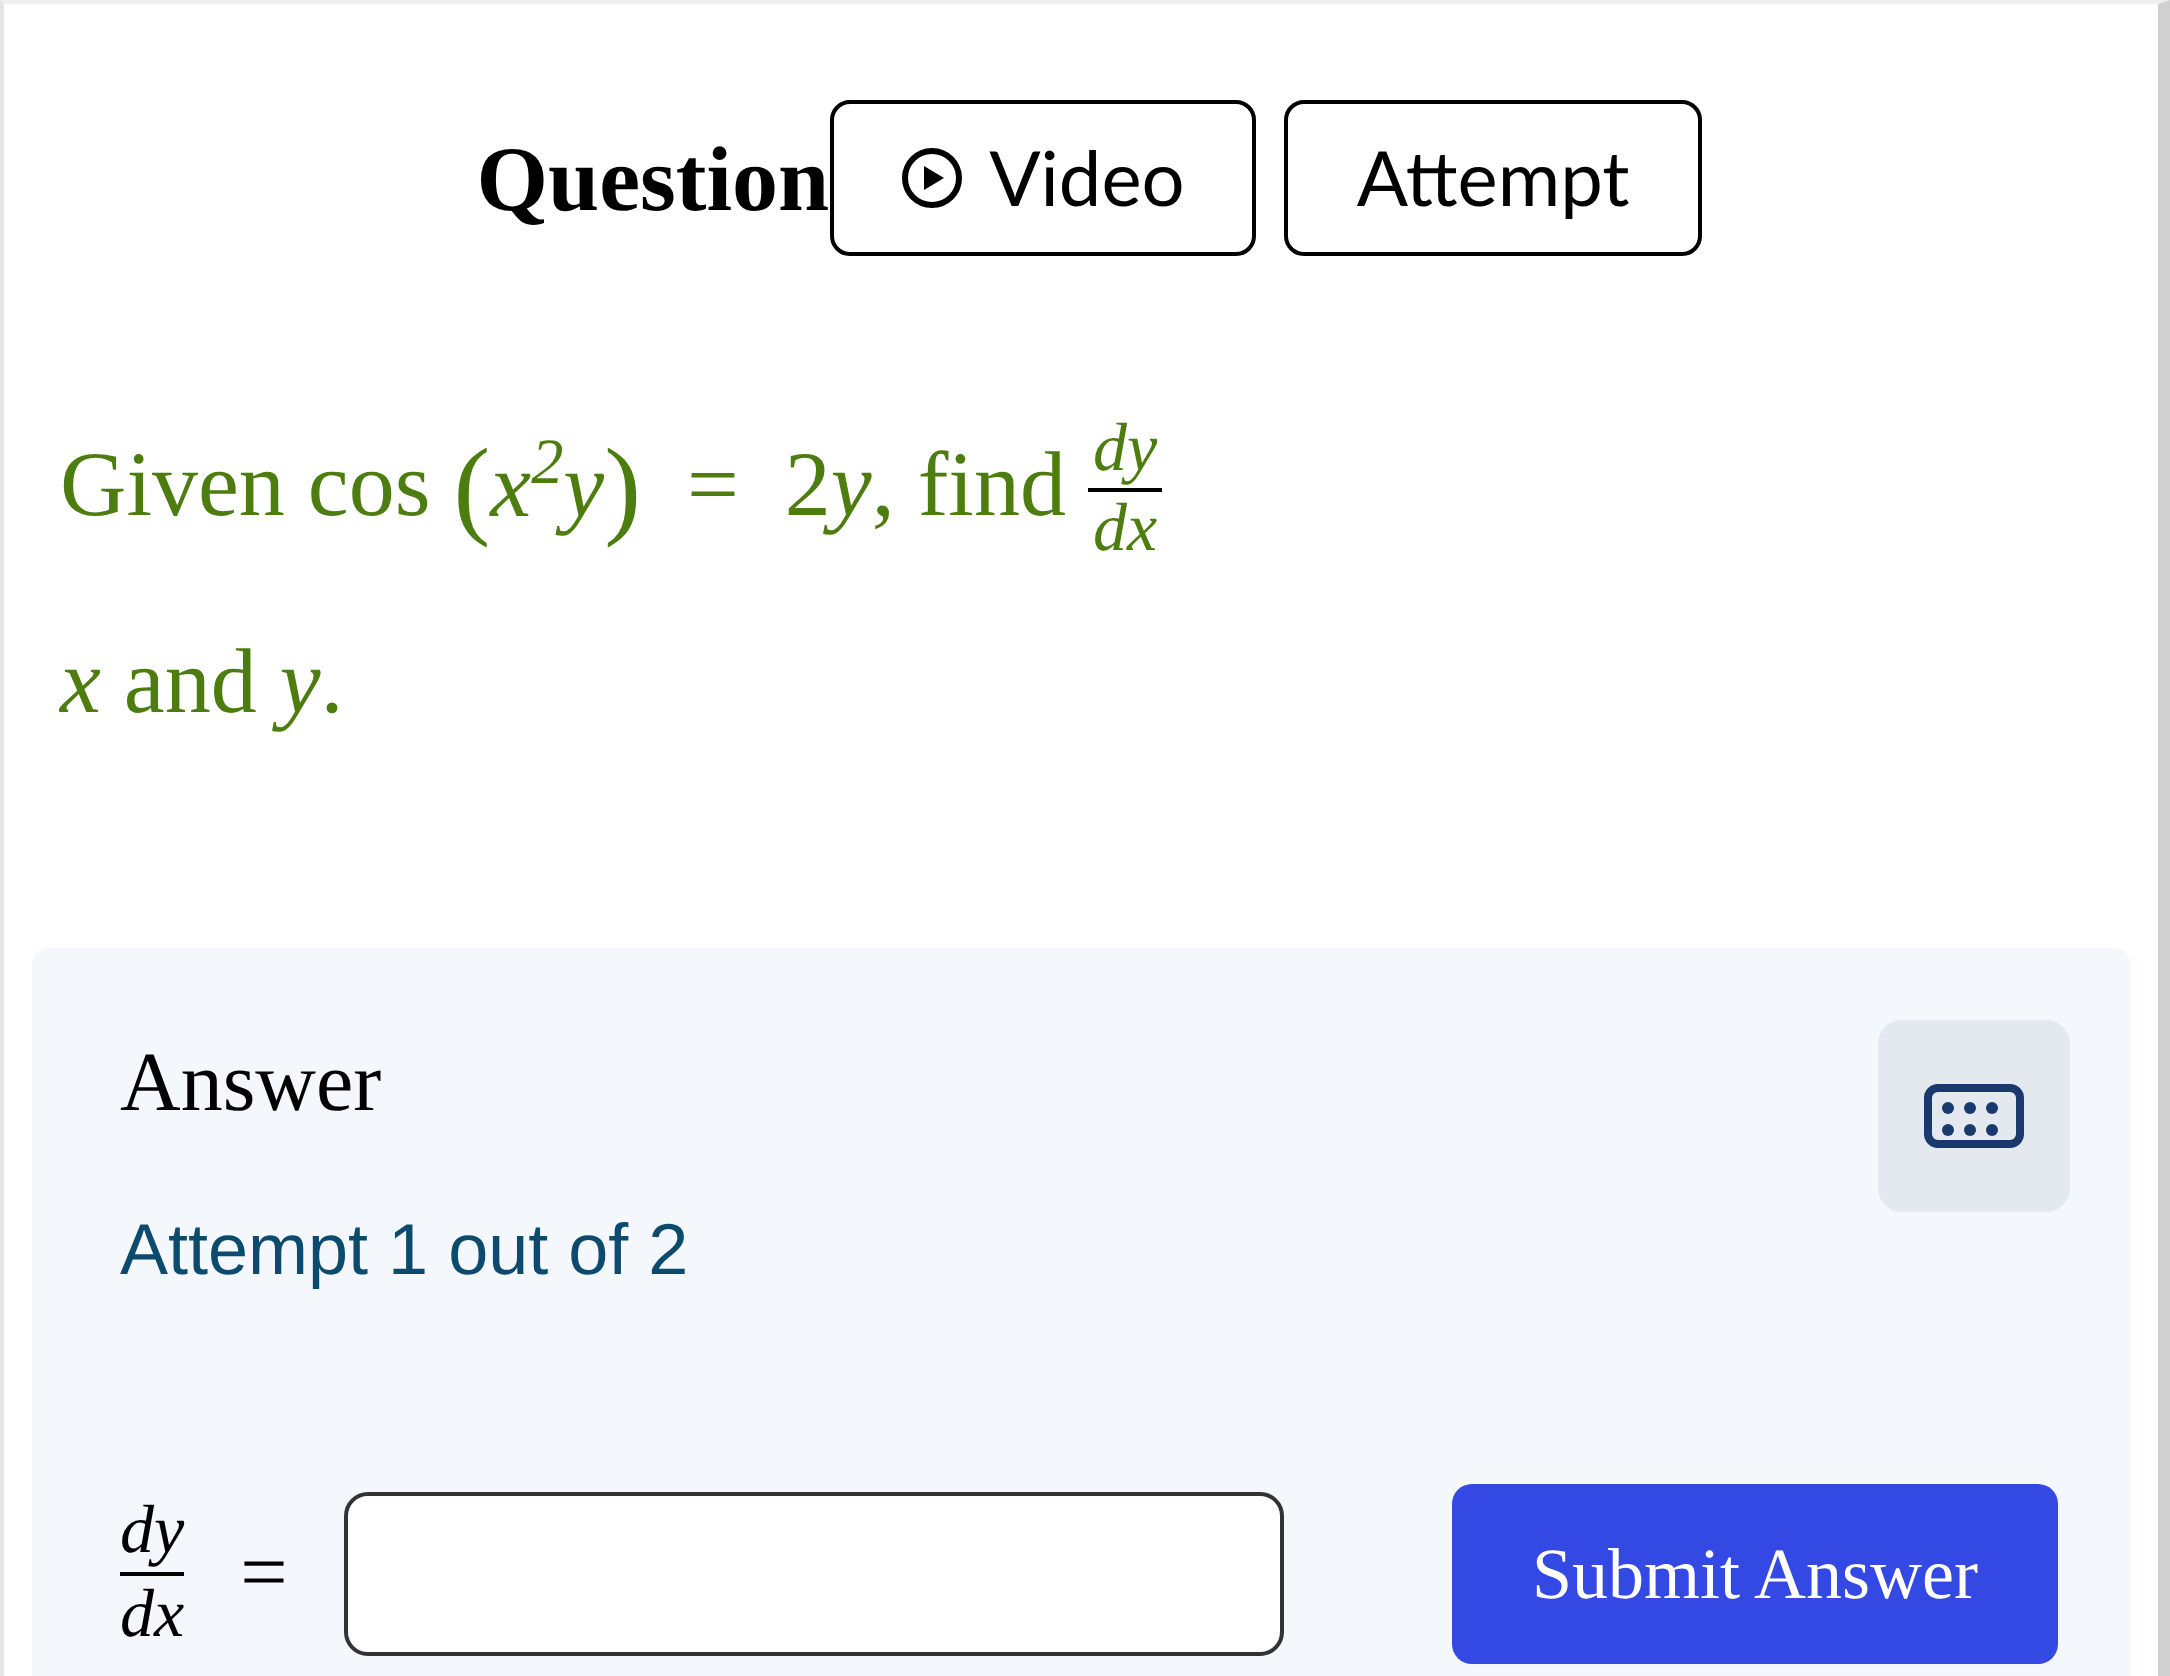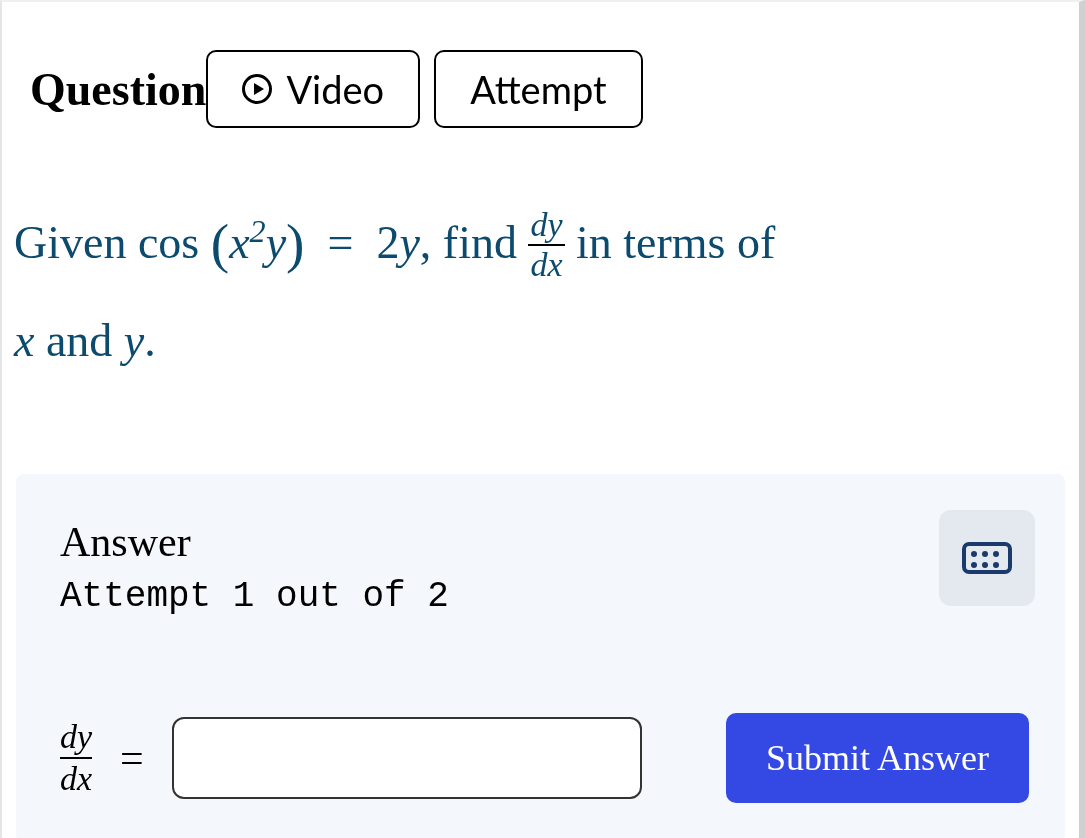--- a/index.html
+++ b/index.html
@@ -17,21 +17,21 @@
     border-left: 2px solid #e5e5e5;
     border-right: 6px solid #d0d0d0;
     border-top: 2px solid #f0f0f0;
     height: 838px;
     padding: 0;
     position: relative;
   }
   .header {
     display: flex;
     align-items: center;
-    justify-content: flex-start;
+    justify-content: center;
     padding: 48px 20px 0 28px;
   }
   .question-title {
     font-family: Georgia, 'Times New Roman', serif;
     font-weight: bold;
     font-size: 46px;
     color: #000;
   }
   .header-buttons {
     display: flex;
@@ -62,25 +62,25 @@
   }
   .play-icon-inner {
     width: 0;
     height: 0;
     border-left: 10px solid #000;
     border-top: 6px solid transparent;
     border-bottom: 6px solid transparent;
     margin-left: 3px;
   }
   .problem {
-    padding: 64px 28px 0 12px;
+    padding: 64px 28px 0 28px;
     font-family: Georgia, 'Times New Roman', serif;
     font-size: 46px;
     line-height: 1.9;
-    color: #0c4a6e;
+    color: #4d7c0f;
   }
   .math-it {
     font-style: italic;
     font-family: 'Latin Modern', Georgia, serif;
   }
   .frac {
     display: inline-block;
     vertical-align: middle;
     text-align: center;
     font-size: 34px;
@@ -113,24 +113,24 @@
     padding: 44px 36px 40px 44px;
     position: relative;
   }
   .answer-title {
     font-family: Georgia, 'Times New Roman', serif;
     font-weight: normal;
     font-size: 42px;
     color: #000;
   }
   .attempt {
-    font-family: Liberation Mono, monospace;
+    font-family: Liberation Sans, sans-serif;
     font-size: 36px;
-    color: #000000;
-    margin-top: 10px;
+    color: #0c4a6e;
+    margin-top: 38px;
   }
   .keyboard-btn {
     position: absolute;
     top: 36px;
     right: 30px;
     width: 96px;
     height: 96px;
     background: #e4e9f0;
     border-radius: 12px;
     display: flex;
@@ -216,21 +216,21 @@
 
   <div class="problem">
     <span>Given </span><span>cos</span>
     <span class="paren">(</span><span class="math-it"><span>x</span><span class="sup">2</span><span>y</span></span><span class="paren">)</span>
     &nbsp;=&nbsp;
     <span>2</span><span class="math-it">y</span><span>, find </span>
     <span class="frac">
       <span class="num"><span class="math-it">dy</span></span>
       <span class="den"><span class="math-it">dx</span></span>
     </span>
-    <span> in terms of </span><br>
+    <br>
     <span class="math-it">x</span><span> and </span><span class="math-it">y</span><span>.</span>
   </div>
 
   <div class="answer-panel">
     <div class="answer-title">Answer</div>
     <div class="attempt">Attempt 1 out of 2</div>
 
     <div class="keyboard-btn">
       <div class="keyboard-icon"></div>
     </div>

